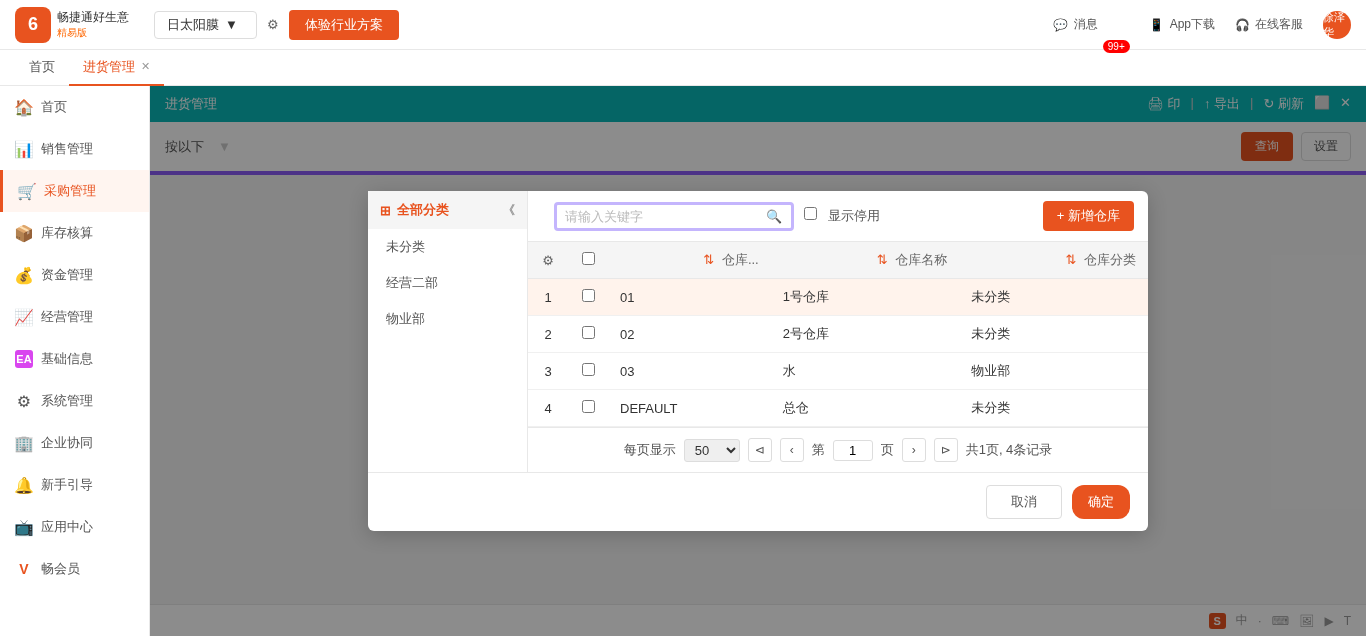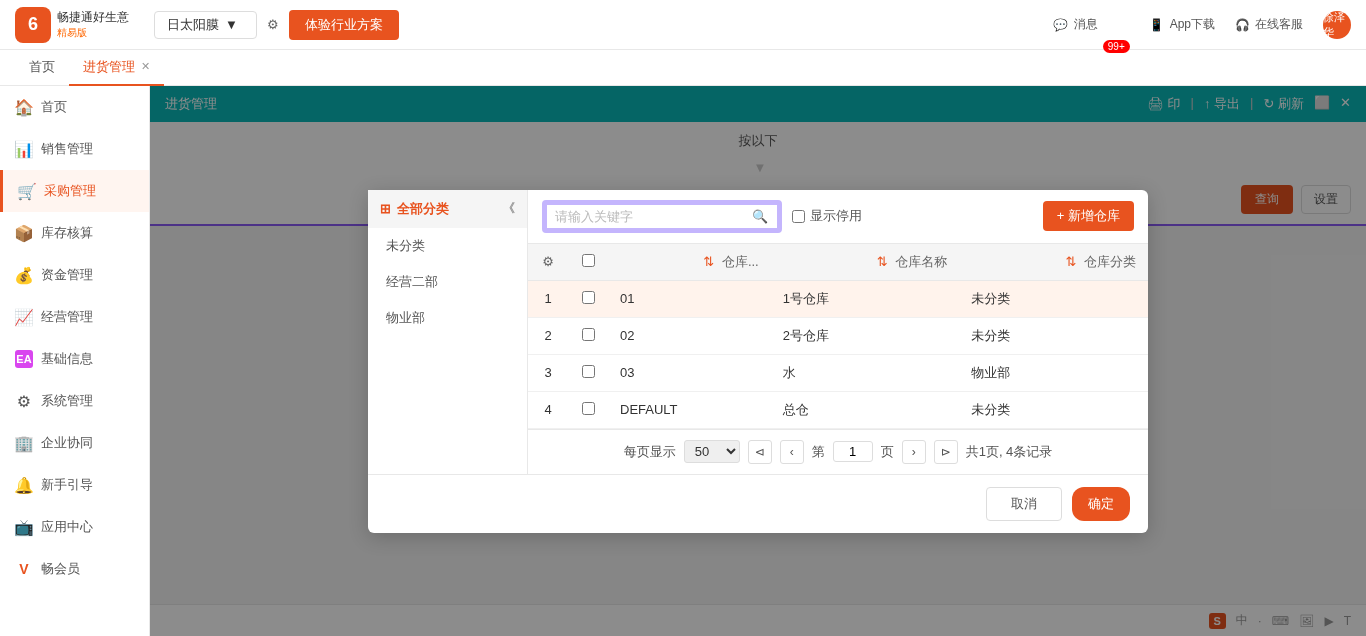--- a/index.html
+++ b/index.html
@@ -270,40 +270,41 @@
       padding: 10px 14px;
       display: flex;
       align-items: center;
       gap: 10px;
       border-bottom: 1px solid #e8e8e8;
     }
 
     .search-box {
       display: flex;
       align-items: center;
-      border: 5px solid #c4b5fd;
+      border: 3px solid #c4b5fd;
       border-radius: 4px;
       padding: 4px 8px;
       gap: 6px;
       flex: 1;
       max-width: 240px;
+      margin-left: 12px;
     }
     .search-input {
       border: none;
       outline: none;
       font-size: 13px;
       color: #333;
       width: 100%;
     }
     .search-input::placeholder { color: #bbb; }
 
     .checkbox-label {
       display: flex;
-      align-items: center;
-      gap: 5px;
+      align-items: flex-start;
+      gap: 11px;
       font-size: 13px;
       color: #555;
       cursor: pointer;
     }
 
     .add-btn {
       margin-left: auto;
       background: #e8531f;
       color: #fff;
       border: none;
@@ -447,22 +448,21 @@
       font-size: 13px;
     }
     .teal-header-actions { display: flex; gap: 10px; }
 
     .sub-header-bar {
       background: #fff;
       padding: 10px 15px;
       display: flex;
       align-items: center;
       gap: 10px;
-      border-bottom: 2px solid #8b5cf6;
-      flex-direction: column;
+      border-bottom: 4px solid #8b5cf6;
     }
     .sub-header-label { color: #555; font-size: 13px; }
   </style>
 </head>
 <body>
 
 <div class="top-header">
   <div class="top-logo">
     <div class="logo-icon">
       <span>6</span>

